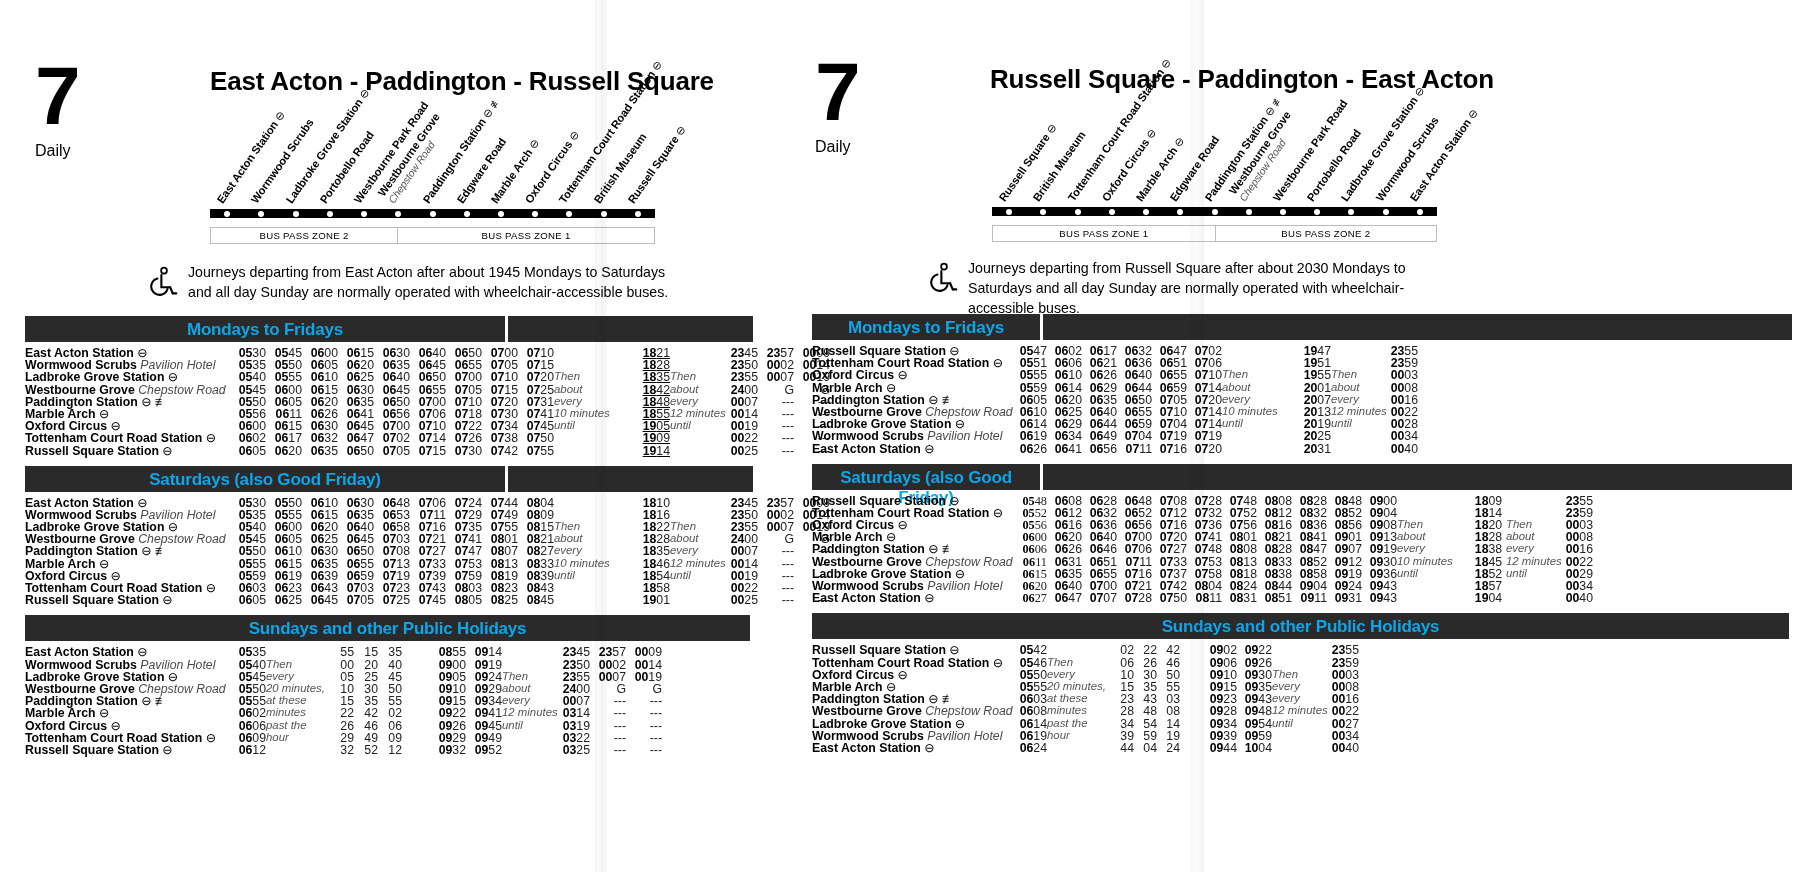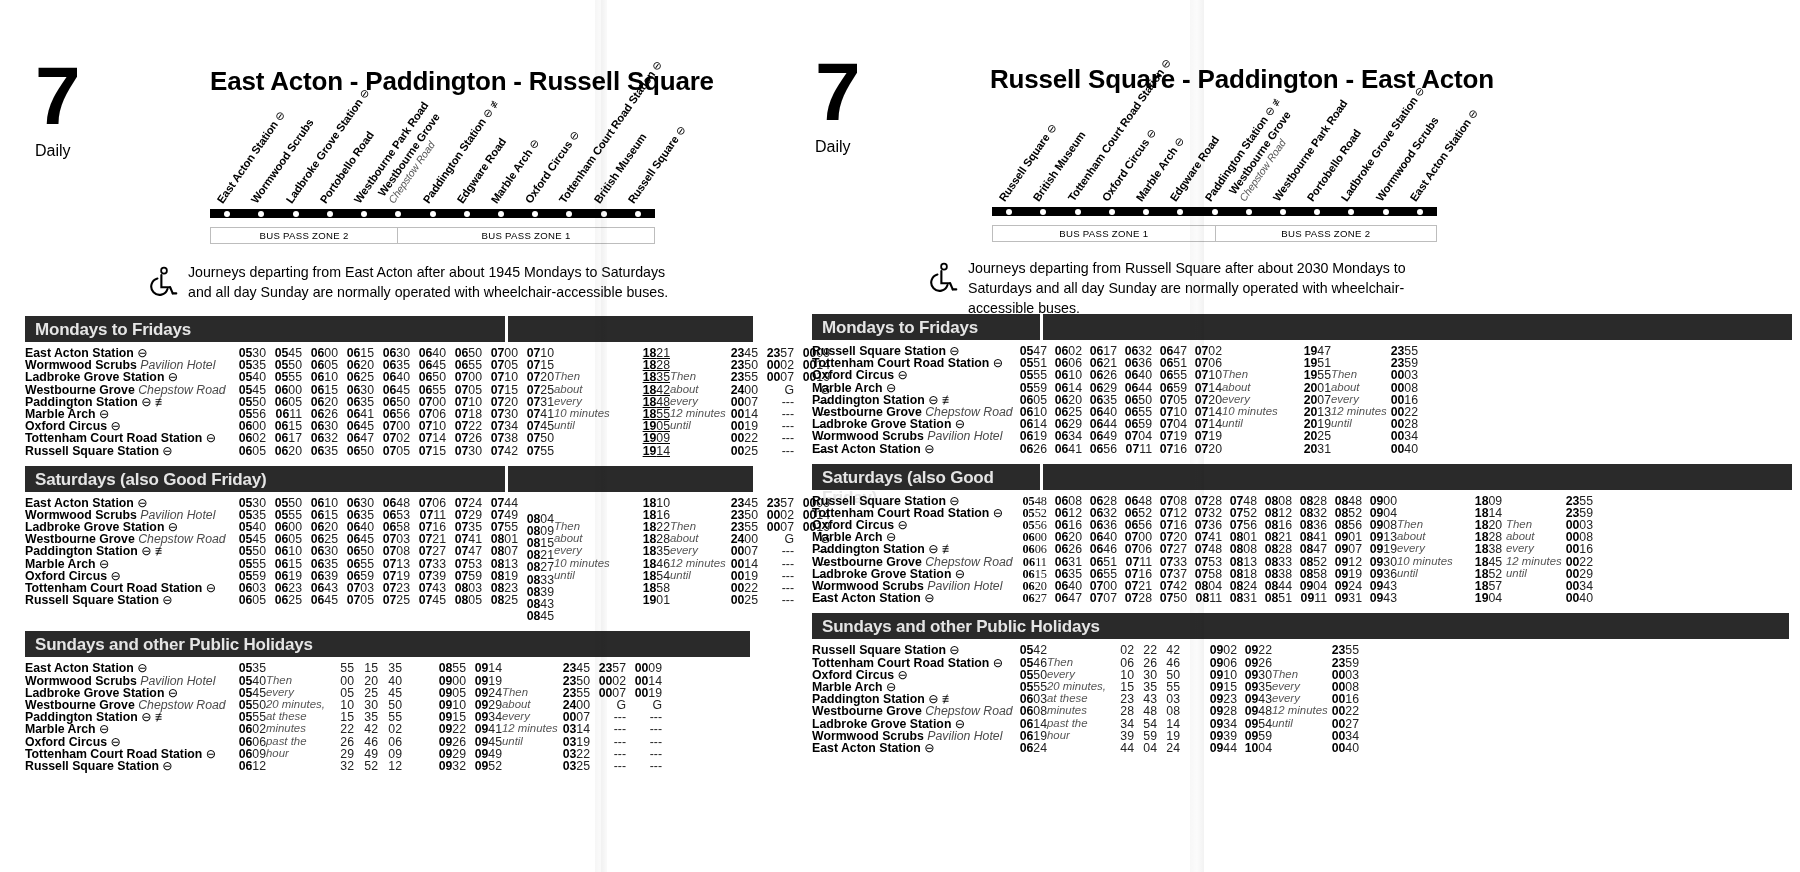--- a/index.html
+++ b/index.html
@@ -107,26 +107,27 @@
 
   
   .access { position:absolute; display:flex; gap:10px; align-items:flex-start; }
   .access .wc { width:28px; height:32px; flex:0 0 28px; margin-top:4px; }
   .access .txt { font-size:14.2px; line-height:1.42; }
 
   
   .tblwrap { position:absolute; }
   .sechead {
     background:#2a2a2a;
-    color:#e5e5e5;
+    color:#0ea5e9;
     font-size: 17px;
     font-weight: 700;
     padding: 4px 10px 5px 10px;
     letter-spacing: -0.2px;
     height: 26px;
+    text-align: center;
   }
   .sechead.split { display:flex; padding:0; background:transparent; gap:3px; }
   .sechead.split .a { background:#2a2a2a; padding:4px 10px 5px 10px; height:26px; }
   .sechead.split .b { background:#2a2a2a; flex:1 1 auto; height:26px; }
 
   .grid { display:flex; }
   .gcol-names { flex: 0 0 auto; }
   .gcol-times { flex: 1 1 auto; display:flex; }
 
   .rowlabel {
@@ -511,21 +512,21 @@
               <div class="tcell"><b>07</b>44</div>
               <div class="tcell"><b>07</b>49</div>
               <div class="tcell"><b>07</b>55</div>
               <div class="tcell"><b>08</b>01</div>
               <div class="tcell"><b>08</b>07</div>
               <div class="tcell"><b>08</b>13</div>
               <div class="tcell"><b>08</b>19</div>
               <div class="tcell"><b>08</b>23</div>
               <div class="tcell"><b>08</b>25</div>
             </div>
-            <div class="tcol rowsbox" style="width: 36px; margin-top: 16px;">
+            <div class="tcol rowsbox" style="width: 36px;">
               <div class="tcell"><b>08</b>04</div>
               <div class="tcell"><b>08</b>09</div>
               <div class="tcell"><b>08</b>15</div>
               <div class="tcell"><b>08</b>21</div>
               <div class="tcell"><b>08</b>27</div>
               <div class="tcell"><b>08</b>33</div>
               <div class="tcell"><b>08</b>39</div>
               <div class="tcell"><b>08</b>43</div>
               <div class="tcell"><b>08</b>45</div>
             </div>

